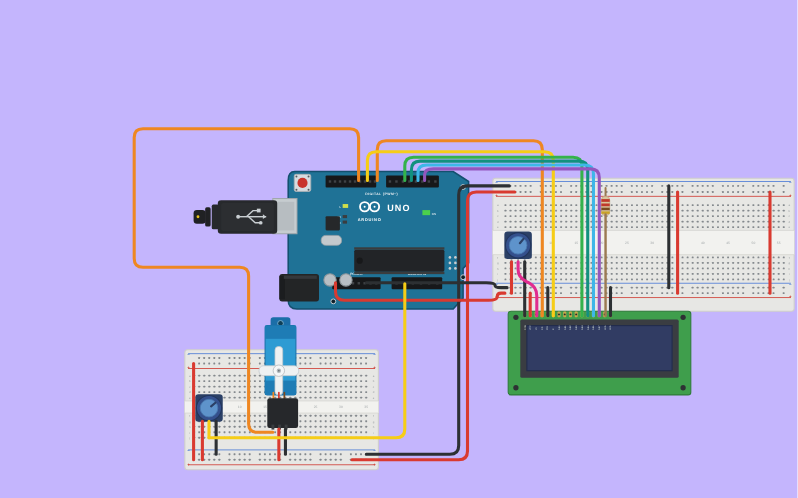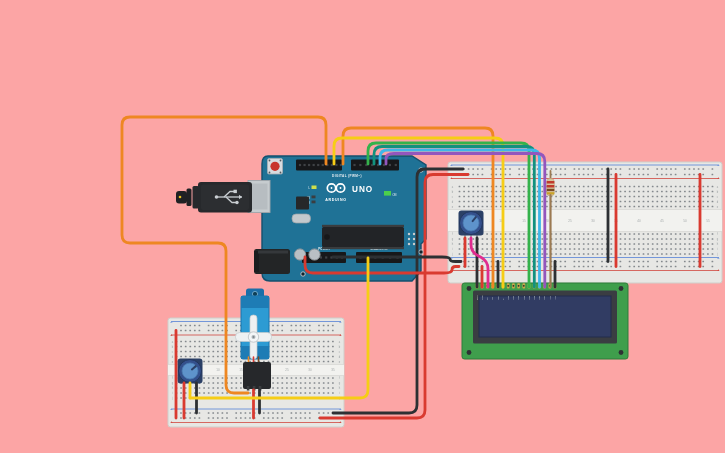--- a/index.html
+++ b/index.html
@@ -1,16 +1,16 @@
 <!DOCTYPE html>
 <html><head>
 <meta charset="utf-8">
 <style>
   html,body{margin:0;padding:0;background:#ffffff;}
-  .stage{width:725px;height:453px;position:relative;background:#fca5a5;overflow:hidden;}
+  .stage{width:725px;height:453px;position:relative;background:#c4b5fd;overflow:hidden;}
   svg{display:block;}
   svg text{font-family:"Liberation Sans", sans-serif;}
   .brd-label{fill:#9aa0a3;}
 </style>
 </head>
 <body>
 
 <div class="stage">
 <svg width="725" height="453" viewBox="0 0 725 453">
 

